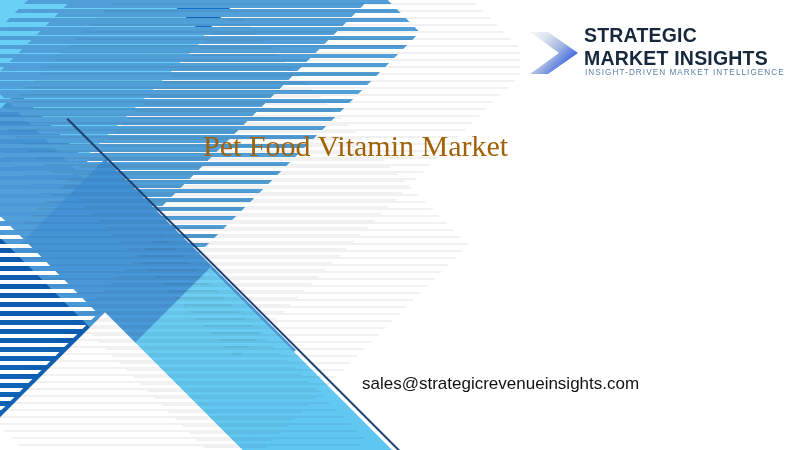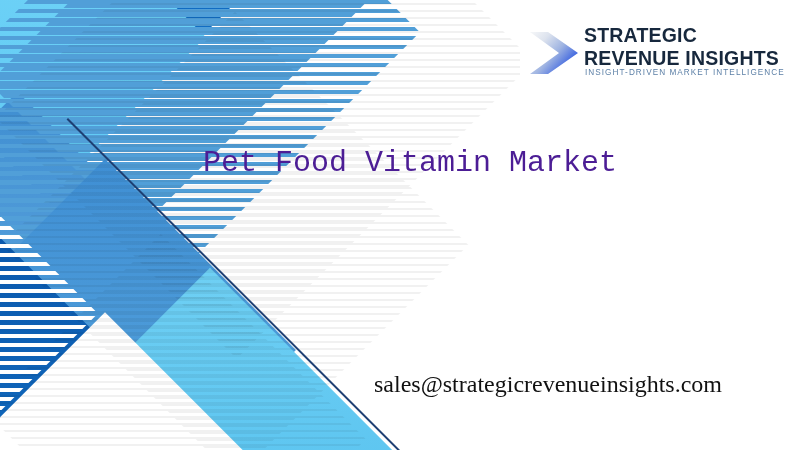--- a/index.html
+++ b/index.html
@@ -85,32 +85,32 @@
     line-height:10px;
     letter-spacing:1.05px;
     color:#5b7fa6;
     white-space:nowrap;
     margin-left:1px;
   }
 
   
   #title {
     position:absolute;
-    left:203px; top:145px;
-    font-family:Liberation Mono, monospace;
+    left:203px; top:128px;
+    font-family:Liberation Serif, serif;
     font-size:30px;
     line-height:36px;
-    color:#4c1d95;
+    color:#a16207;
     white-space:nowrap;
   }
   #email {
     position:absolute;
-    left:374px; top:371px;
-    font-family:Liberation Serif, serif;
-    font-size:24px;
+    left:362px; top:371px;
+    font-family:Liberation Sans, sans-serif;
+    font-size:17px;
     line-height:26px;
     color:#111111;
     white-space:nowrap;
   }
 </style>
 </head>
 <body>
 
 <div id="slide">
 
@@ -188,21 +188,21 @@
             <stop offset="52%" stop-color="#9fb4e2"></stop>
             <stop offset="78%" stop-color="#4a6fe0"></stop>
             <stop offset="100%" stop-color="#1840d6"></stop>
           </linearGradient>
         </defs>
         <path d="M2,2 L20,2 L50,23 L20,44 L2,44 L31,23 Z" fill="url(#chevgrad)"></path>
       </svg>
     </div>
     <div id="logo-text">
       <div class="logo-line" id="logo-line1">STRATEGIC</div>
-      <div class="logo-line" id="logo-line2">REVENUE INSIGHTS</div>
+      <div class="logo-line" id="logo-line2">MARKET INSIGHTS</div>
       <div id="logo-tagline">INSIGHT-DRIVEN MARKET INTELLIGENCE</div>
     </div>
   </div>
 
   <div id="title">Pet Food Vitamin Market</div>
   <div id="email">sales@strategicrevenueinsights.com</div>
 
 </div>
 
 </body></html>

